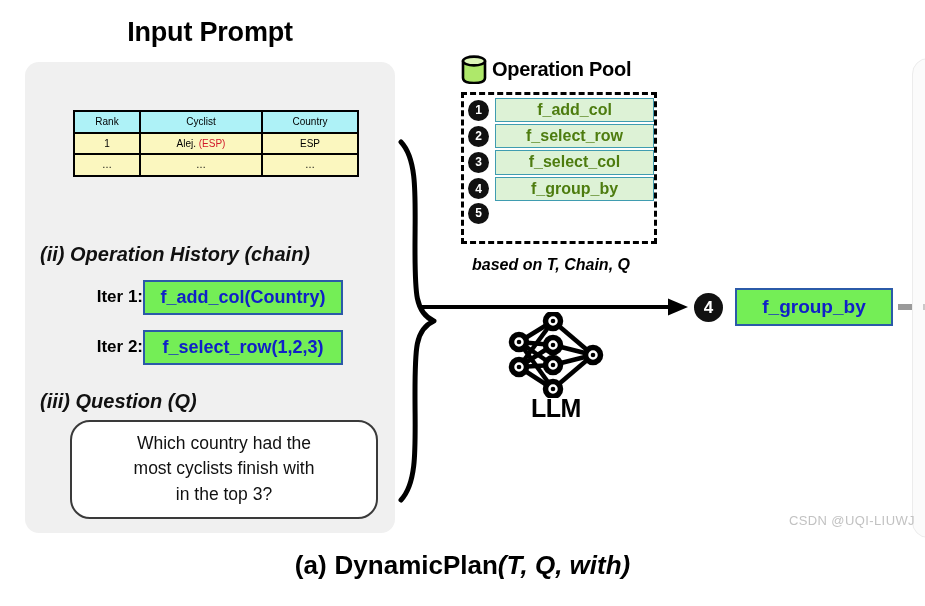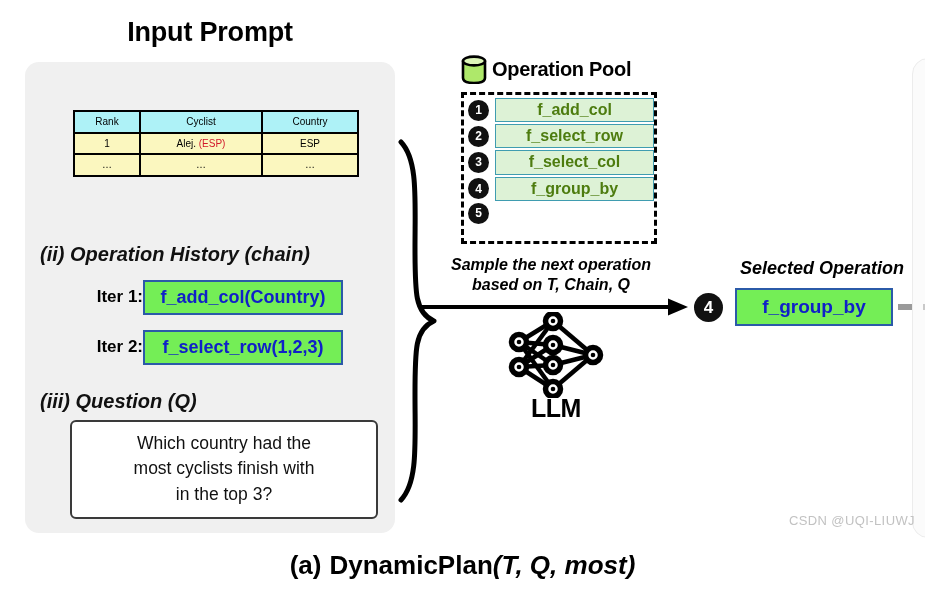--- a/index.html
+++ b/index.html
@@ -81,21 +81,21 @@
     min-width:200px;
     box-sizing:border-box;
     line-height:1.15;
   }
 
   
   #question-box{
     position:absolute;left:70px;top:420px;width:308px;
     background:#ffffff;
     border:2px solid #3a3a3a;
-    border-radius:6px;
+    border-radius:20px;
     padding:9px 8px 10px 8px;
     box-sizing:border-box;
     text-align:center;
     font-size:17.5px;
     color:#111;
     line-height:1.45;
   }
 
   
   #big-brace{position:absolute;left:398px;top:138px;width:40px;height:366px;}
@@ -278,21 +278,20 @@
     <div class="pool-item">
       <span class="pool-badge">4</span>
       <span class="pool-op">f_group_by</span>
     </div>
     <div class="pool-item">
       <span class="pool-badge">5</span>
     </div>
   </div>
 
   <div id="sample-caption">
-    <div>Sample the next operation</div>
     <div>based on T, Chain, Q</div>
   </div>
 
   <svg id="main-arrow" viewBox="0 0 270 24">
     <line x1="2" y1="12" x2="248" y2="12" stroke="#000" stroke-width="4"></line>
     <polygon points="248,3.5 268,12 248,20.5" fill="#000"></polygon>
   </svg>
 
   <div id="llm-group">
     <svg id="llm-net" viewBox="0 0 100 86">
@@ -325,28 +324,27 @@
         <circle cx="47" cy="9" r="2.3"></circle>
         <circle cx="47" cy="33" r="2.3"></circle>
         <circle cx="47" cy="53" r="2.3"></circle>
         <circle cx="47" cy="77" r="2.3"></circle>
         <circle cx="87" cy="43" r="2.3"></circle>
       </g>
     </svg>
     <div id="llm-label">LLM</div>
   </div>
 
-  <div id="selected-op-label">Selected Operation</div>
   <div id="selected-badge">4</div>
   <div id="selected-op-box">f_group_by</div>
 
   <svg id="tail-connector" viewBox="0 0 44 8">
     <line x1="1" y1="4" x2="15" y2="4" stroke="#9a9a9a" stroke-width="6"></line>
     <line x1="26" y1="4" x2="40" y2="4" stroke="#c9c9c9" stroke-width="6"></line>
   </svg>
 
   <div id="figure-caption">
-    <span class="lbl">(a)</span><span>DynamicPlan</span><span class="ital">(T, Q, most)</span>
+    <span class="lbl">(a)</span><span>DynamicPlan</span><span class="ital">(T, Q, with)</span>
   </div>
 
   <div id="watermark">CSDN @UQI-LIUWJ</div>
 
 </div>
 
 </body></html>

